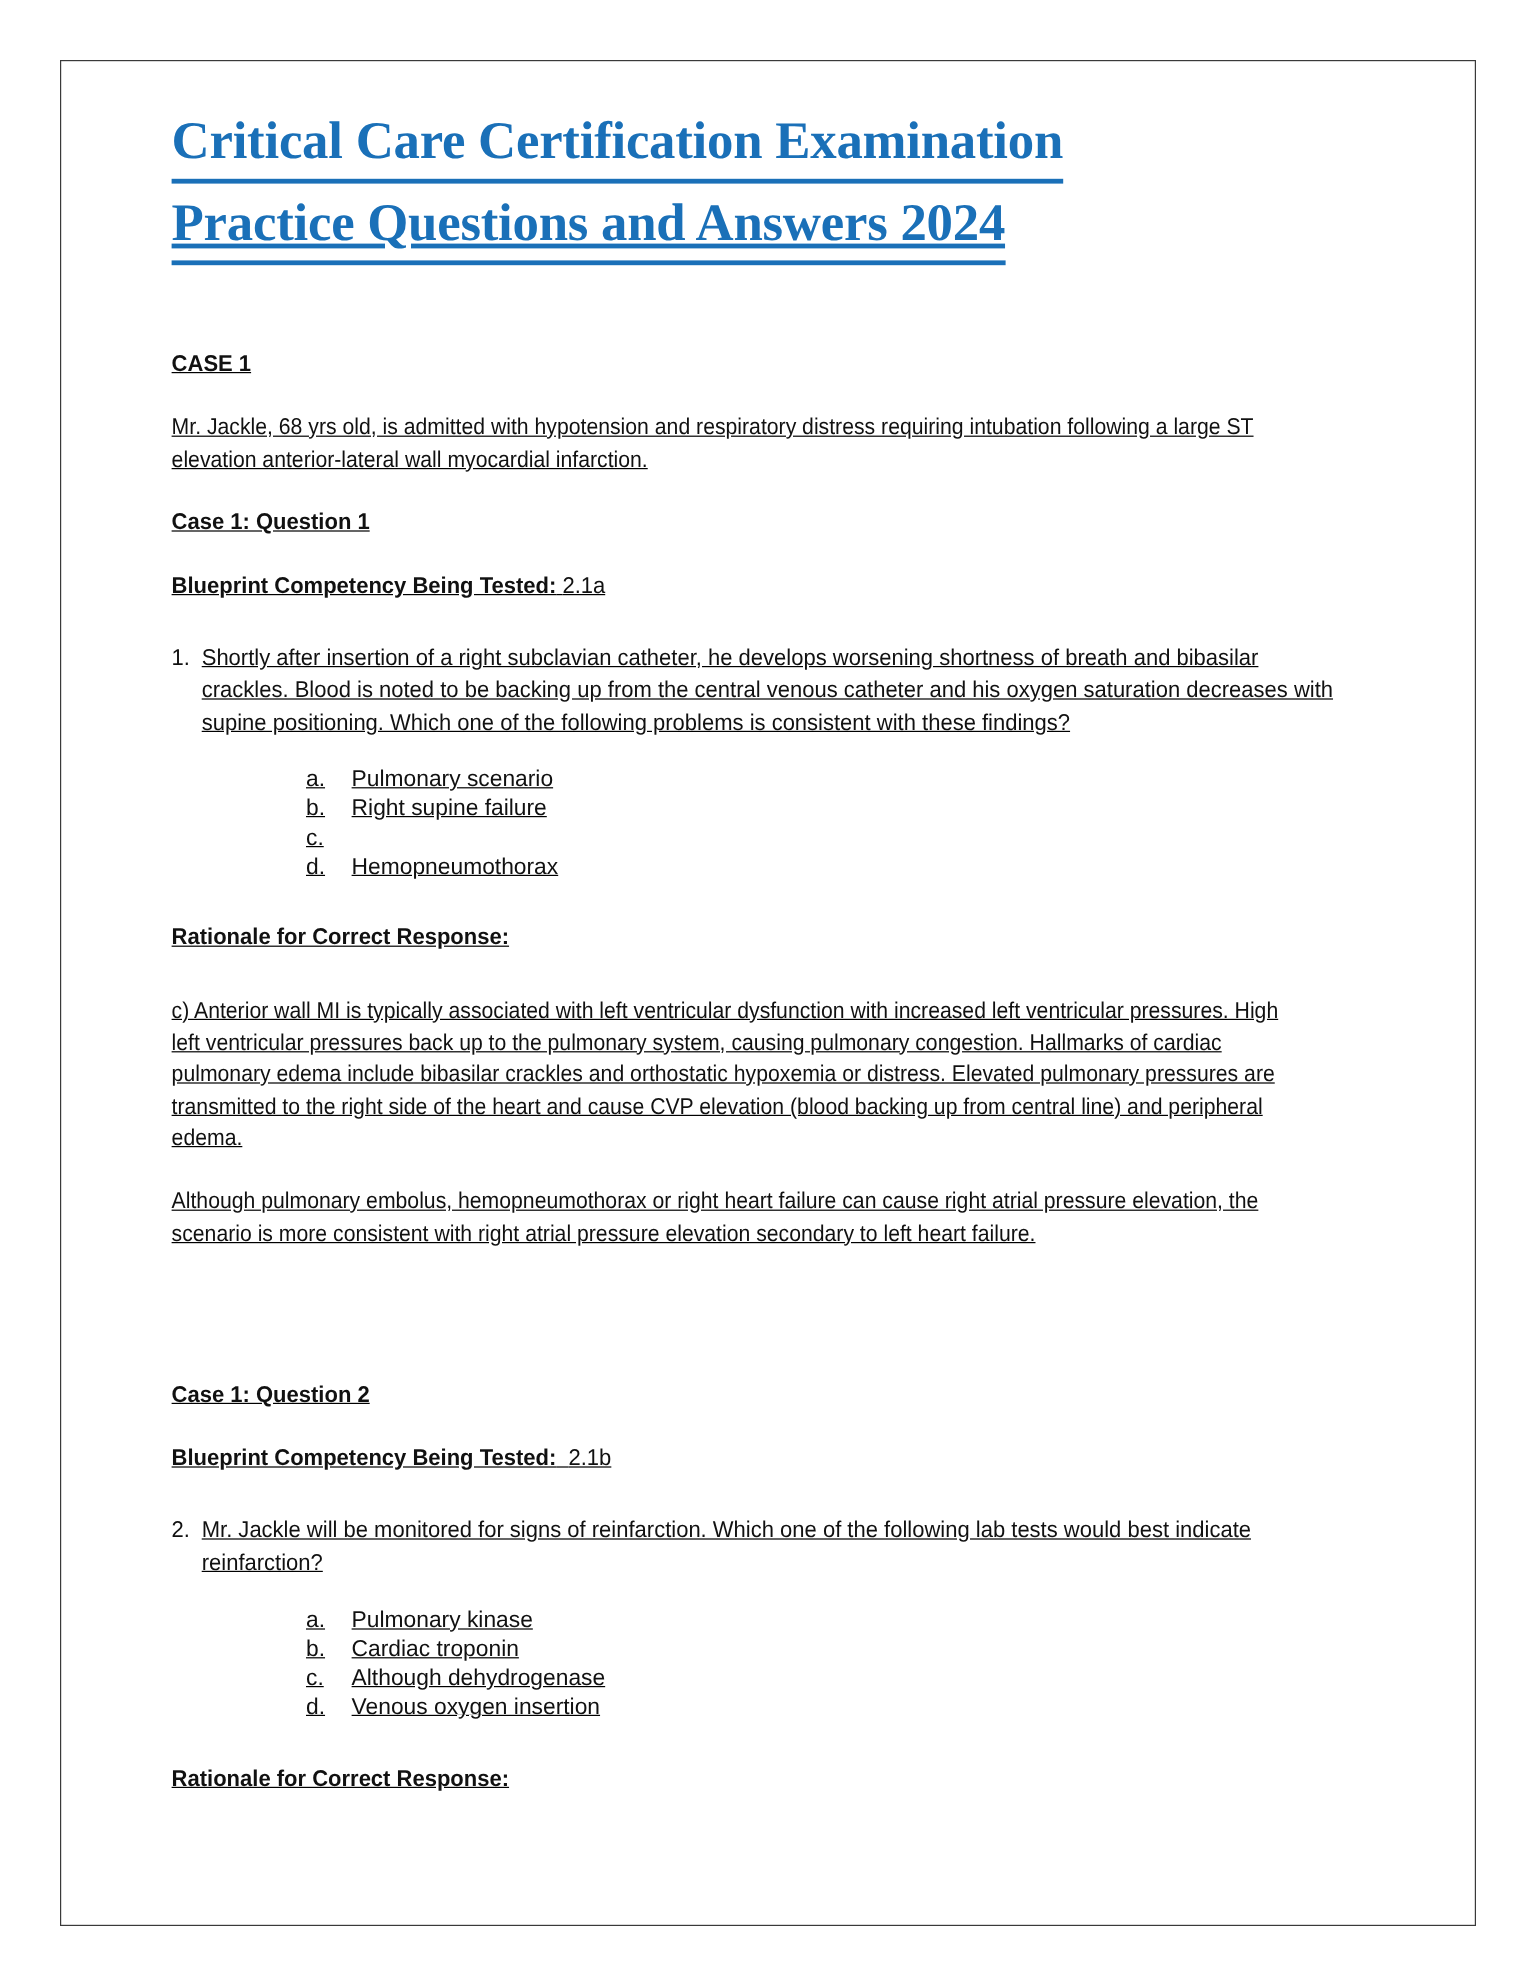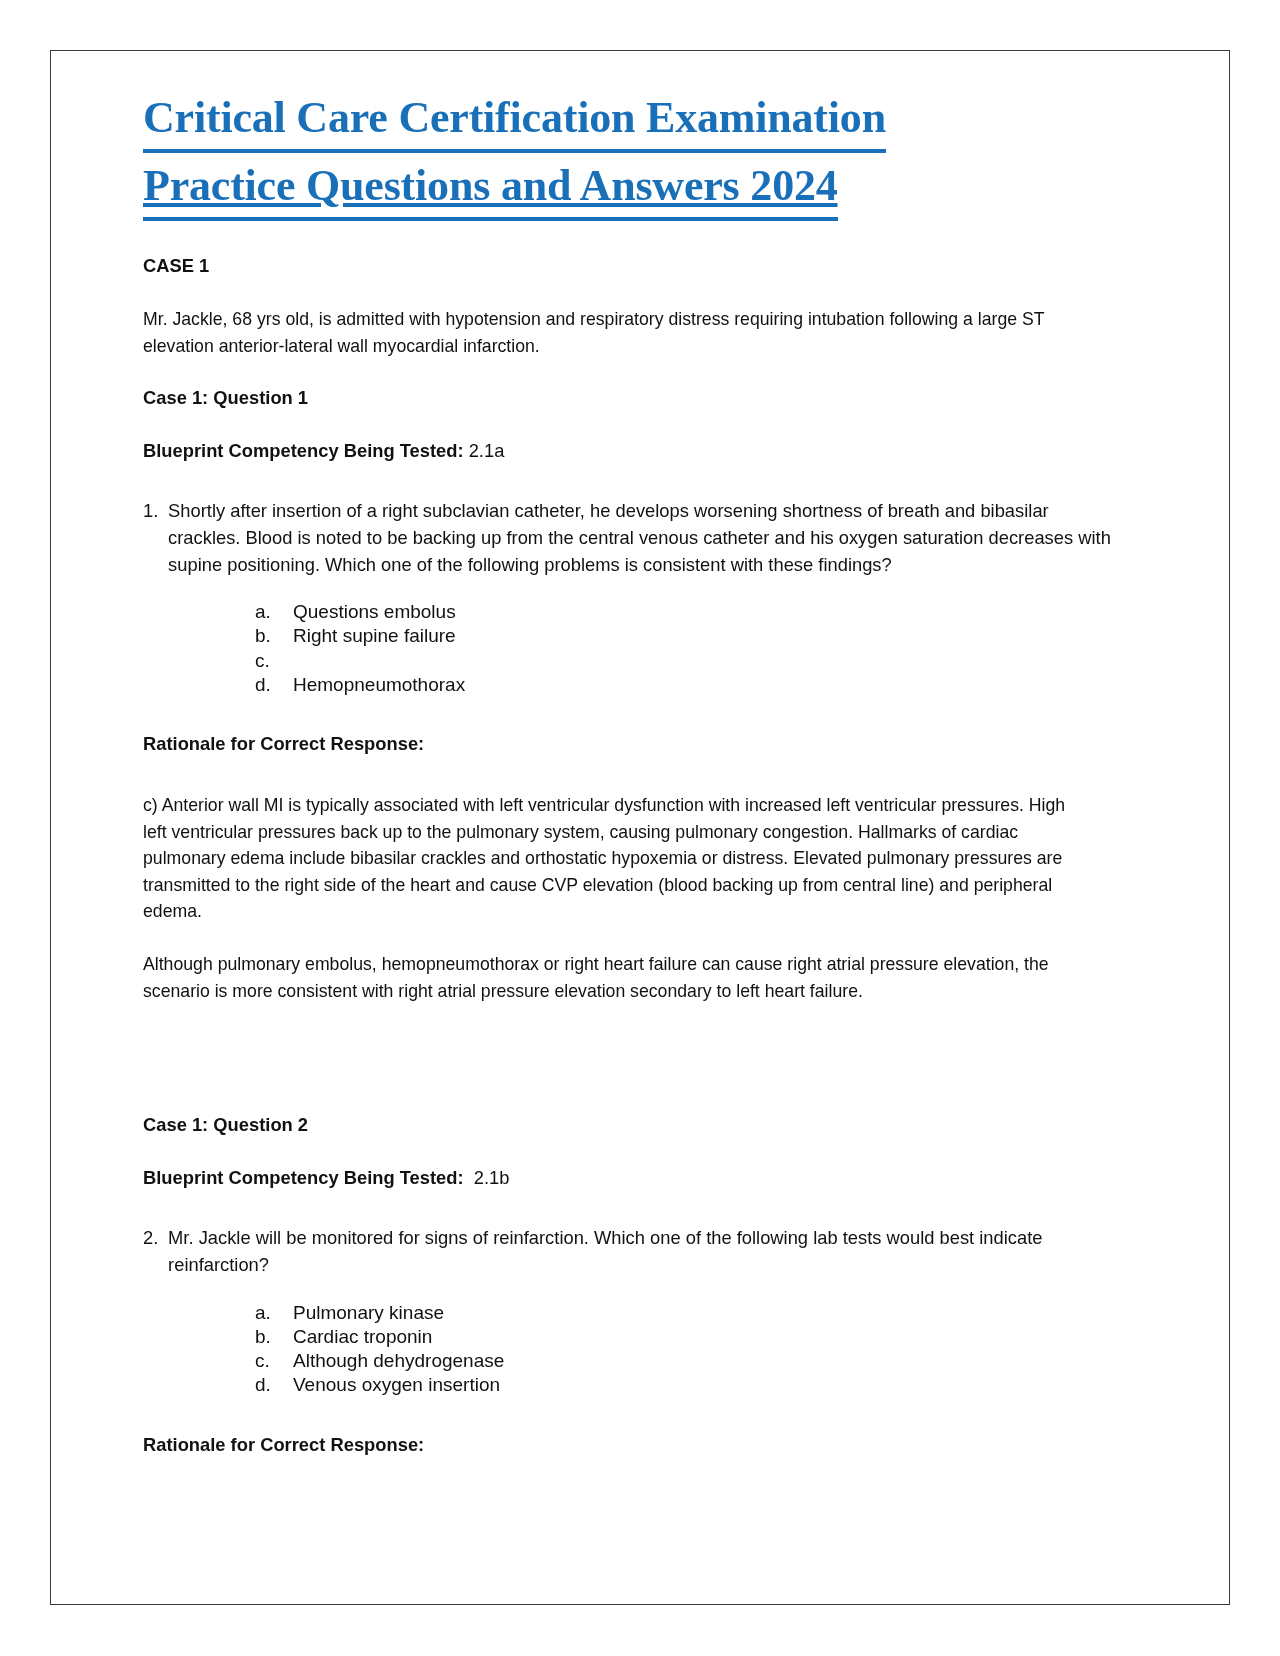--- a/index.html
+++ b/index.html
@@ -55,21 +55,22 @@
     border-bottom: 4px solid #1a70b8;
     white-space: nowrap;
   }
   .doc-title .tl + .tl {
     margin-top: 4px;
     text-decoration: underline;
   }
 
   
   .body-block {
-    margin-top: 32px;
+    margin-top: 70px;
+    text-decoration: underline;
   }
 
   .para {
     font-family: "Liberation Sans", sans-serif;
     font-size: 19px;
     line-height: 1.40;
     color: #111111;
     margin: 0;
     transform: scaleX(0.965);
     transform-origin: left center;
@@ -168,21 +169,21 @@
 
       <div class="gap-lg"></div>
 
       <div class="question q-hang">
         <span class="qnum">1.</span><span class="qtext">Shortly after insertion of a right subclavian catheter, he develops worsening shortness of breath and bibasilar crackles. Blood is noted to be backing up from the central venous catheter and his oxygen saturation decreases with supine positioning. Which one of the following problems is consistent with these findings?</span>
       </div>
 
       <ul class="options">
         <li class="option">
           <span class="opt-letter">a.</span>
-          <span class="opt-text">Questions embolus</span>
+          <span class="opt-text">Pulmonary scenario</span>
         </li>
         <li class="option">
           <span class="opt-letter">b.</span>
           <span class="opt-text">Right supine failure</span>
         </li>
         <li class="option">
           <span class="opt-letter">c.</span>
         </li>
         <li class="option">
           <span class="opt-letter">d.</span>

